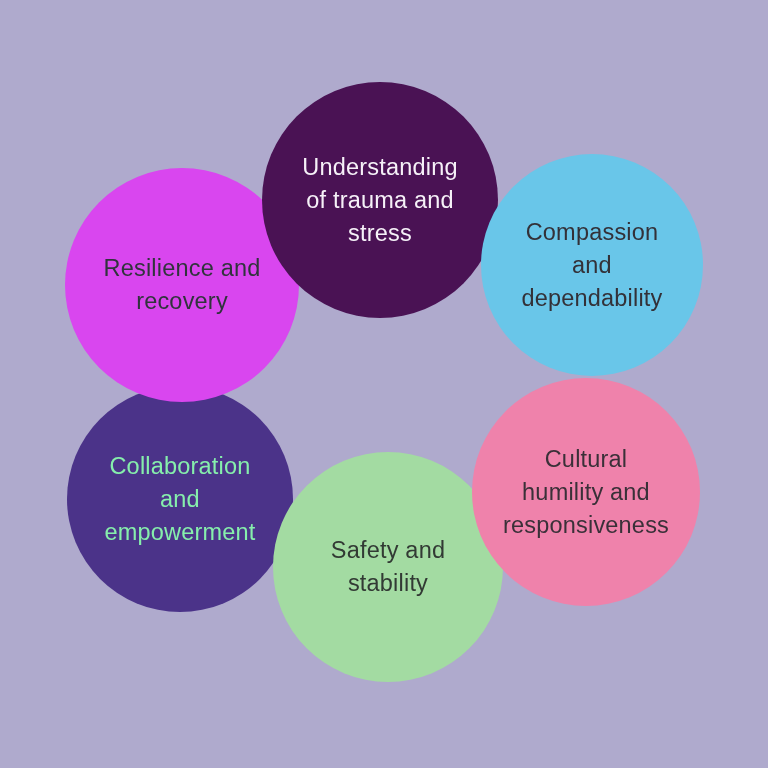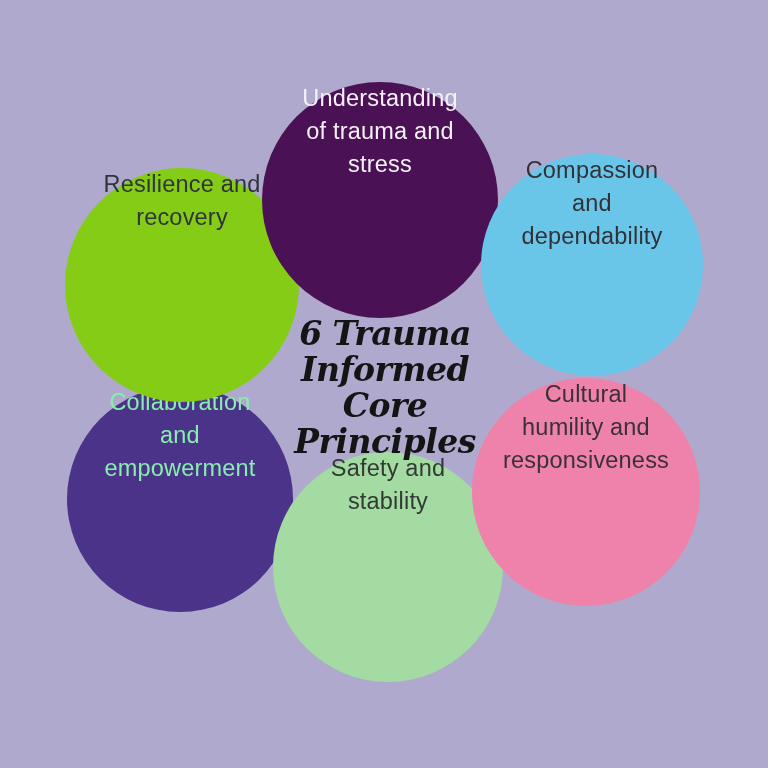--- a/index.html
+++ b/index.html
@@ -6,21 +6,21 @@
   .canvas{
     position:relative;
     width:768px;height:768px;
     overflow:hidden;
     font-family:"Liberation Sans", sans-serif;
   }
   .circle{
     position:absolute;
     border-radius:50%;
     display:flex;
-    align-items:flex-start;
+    align-items:center;
     justify-content:center;
     text-align:center;
   }
   .circle .label{
     white-space:pre-line;
     font-size:23.5px;
     line-height:33px;
     letter-spacing:0.2px;
   }
   
@@ -71,23 +71,19 @@
 humility and
 responsiveness</span>
   </div>
 
   <div class="circle c-collaboration" style="background: rgb(75, 51, 137); color: #86efac;">
     <span class="label">Collaboration
 and
 empowerment</span>
   </div>
 
-  <div class="circle c-resilience" style="background: #84cc16; color: rgb(48, 52, 60);">
+  <div class="circle c-resilience" style="background: #d946ef; color: rgb(48, 52, 60);">
     <span class="label">Resilience and
 recovery</span>
   </div>
 
-  <div class="title" style="color: rgb(20, 20, 20);">6 Trauma
-Informed
-Core
-Principles</div>
 
 </div>
 
 </body></html>

